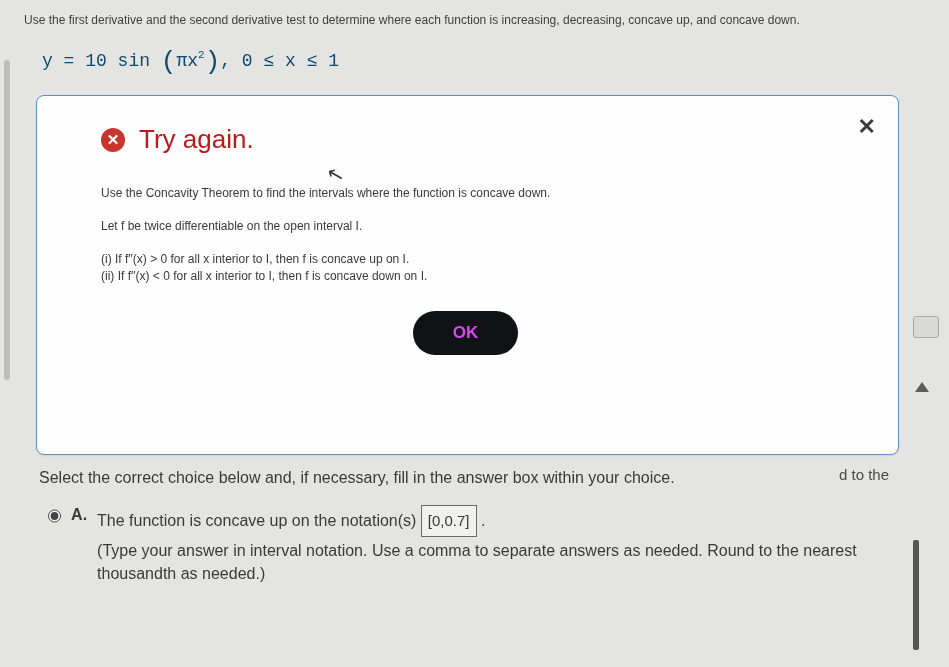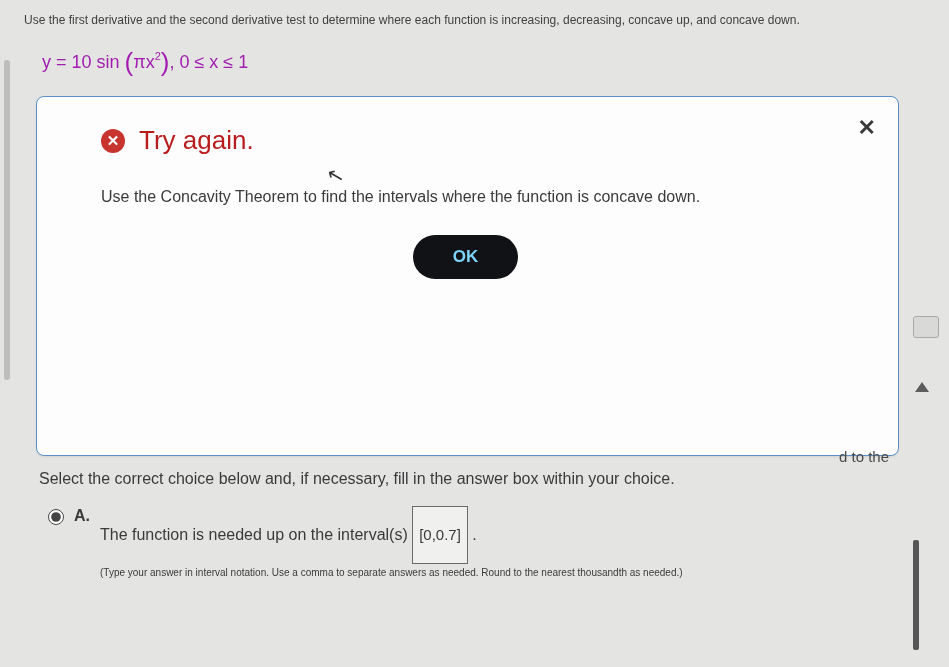--- a/index.html
+++ b/index.html
@@ -23,23 +23,23 @@
     border-radius: 3px;
   }
   .question-text {
     font-size: 12px;
     line-height: 1.45;
     color: #3f3f3f;
     margin: 2px 0 18px 6px;
   }
   .equation {
     font-size: 18px;
-    color: #a21caf;
+    color: #0c4a6e;
     margin: 0 0 18px 24px;
-    font-family: Liberation Sans, sans-serif;
+    font-family: Liberation Mono, monospace;
   }
   .equation .big-paren { font-size: 26px; vertical-align: -3px; }
   .equation sup { font-size: 11px; vertical-align: 8px; }
   .modal {
     background: #fdfdfd;
     border: 1.5px solid #5a8fc9;
     border-radius: 8px;
     margin: 0 0 14px 18px;
     padding: 28px 40px 30px 36px;
     position: relative;
@@ -85,39 +85,39 @@
     left: 290px;
     top: 66px;
     font-size: 20px;
     color: #333;
     transform: rotate(-15deg);
   }
   .modal-body {
     margin-left: 28px;
     margin-right: 20px;
     color: #3a3a3a;
-    font-size: 16px;
+    font-size: 12px;
   }
   .modal-body p { margin-bottom: 16px; line-height: 1.4; }
   .ok-btn {
     display: block;
     margin: 26px auto 0 auto;
     background: #111216;
-    color: #7dd3fc;
+    color: #d946ef;
     border: none;
     border-radius: 999px;
     padding: 12px 40px;
     font-size: 17px;
     font-weight: bold;
     cursor: pointer;
   }
   .behind-text {
     position: absolute;
     right: 60px;
-    top: 448px;
+    top: 466px;
     color: #4a4a4a;
     font-size: 15px;
   }
   .right-widget {
     position: absolute;
     right: 10px;
     top: 316px;
     width: 26px;
     height: 22px;
     background: #d9dad7;
@@ -158,25 +158,25 @@
   .radio {
     width: 16px; height: 16px;
     margin-top: 3px;
     accent-color: #444;
   }
   .choice-label { font-weight: bold; color: #3a3a3a; font-size: 16px; margin-top: 1px;}
   .choice-body { font-size: 16px; color: #3a3a3a; line-height: 1.45; }
   .answer-box {
     display: inline-block;
     border: 1.5px solid #6a6a6a;
-    padding: 17px 6px;
+    padding: 4px 6px;
     background: #f0f0ee;
     font-size: 15px;
   }
-  .hint { font-size: 10px; color: #3a3a3a; margin-top: 2px;}
+  .hint { font-size: 16px; color: #3a3a3a; margin-top: 2px;}
 </style>
 </head>
 <body>
 
 <div class="left-scroll"></div>
 
 <p class="question-text">Use the first derivative and the second derivative test to determine where each function is increasing, decreasing, concave up, and concave down.</p>
 
 <div class="equation">
   <span>y = 10 sin </span><span class="big-paren">(</span><span>πx</span><sup>2</sup><span class="big-paren">)</span><span>, 0 ≤ x ≤ 1</span>
@@ -184,35 +184,40 @@
 
 <div class="modal">
   <div class="modal-close">✕</div>
   <div class="modal-title-row">
     <span class="error-badge">✕</span>
     <span class="modal-title">Try again.</span>
   </div>
   <div class="cursor-arrow">↖</div>
   <div class="modal-body">
     <p>Use the Concavity Theorem to find the intervals where the function is concave down.</p>
+    <p>Let f be twice differentiable on the open interval I.</p>
+    <p>
+      <span>(i) If f′′(x) &gt; 0 for all x interior to I, then f is concave up on I.</span><br>
+      <span>(ii) If f′′(x) &lt; 0 for all x interior to I, then f is concave down on I.</span>
+    </p>
   </div>
   <button class="ok-btn">OK</button>
 </div>
 
 <div class="behind-text">d to the</div>
 <div class="right-widget"></div>
 <div class="right-arrow-up"></div>
 <div class="right-bar"></div>
 
 <p class="select-text">Select the correct choice below and, if necessary, fill in the answer box within your choice.</p>
 
 <div class="choice-row">
   <input type="radio" class="radio" checked="" style="">
   <span class="choice-label">A.</span>
   <div class="choice-body">
     <div>
-      <span>The function is needed up on the interval(s) </span>
+      <span>The function is concave up on the notation(s) </span>
       <span class="answer-box">[0,0.7]</span>
       <span>.</span>
     </div>
     <div class="hint">(Type your answer in interval notation. Use a comma to separate answers as needed. Round to the nearest thousandth as needed.)</div>
   </div>
 </div>
 
 </body></html>

